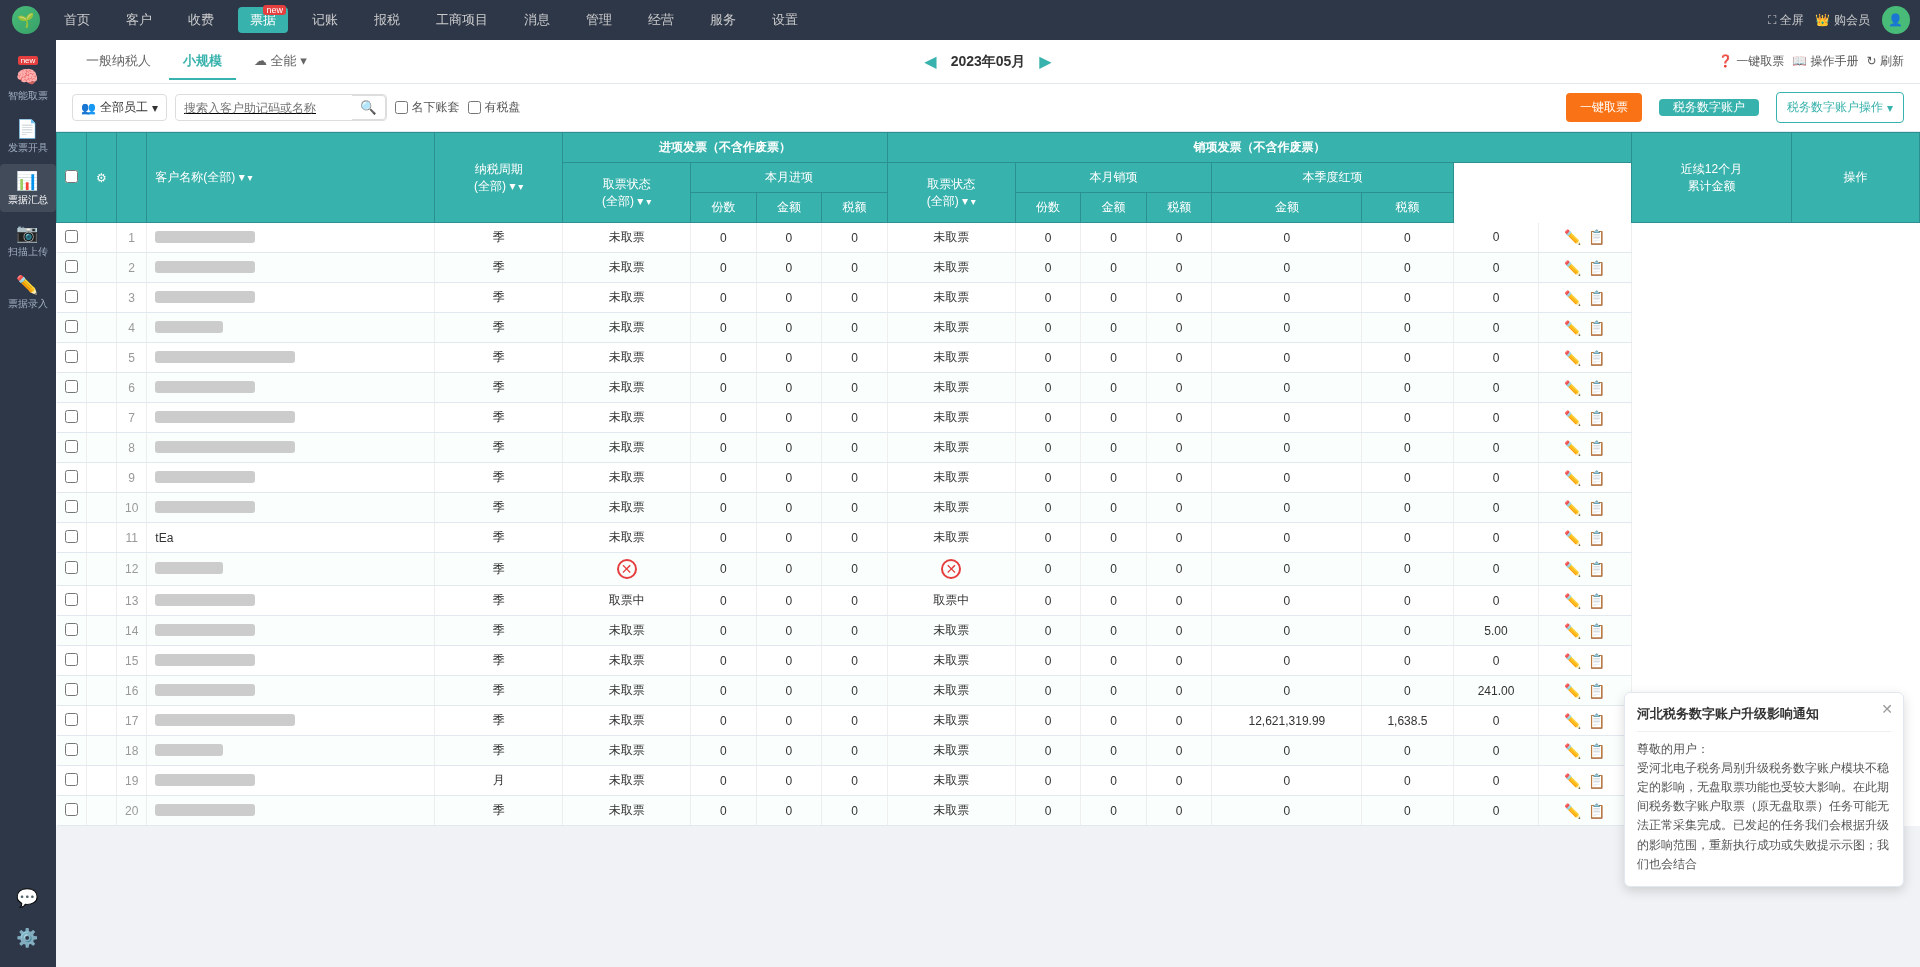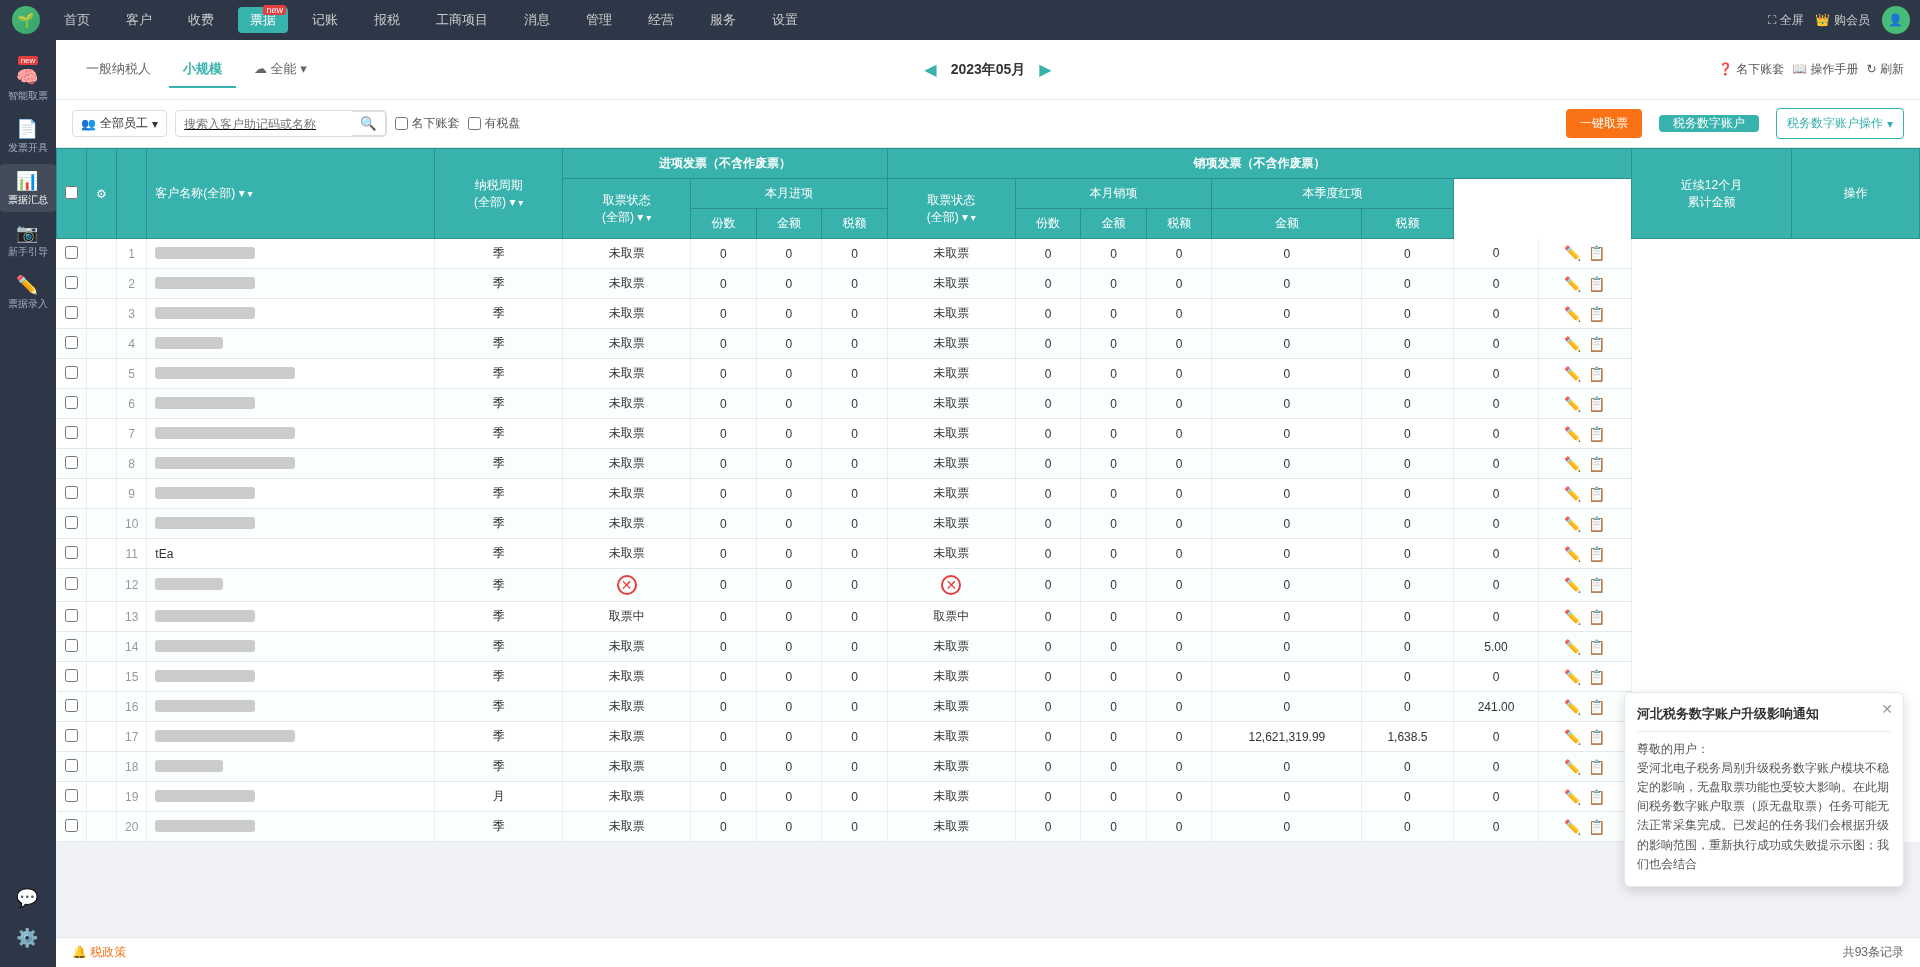--- a/index.html
+++ b/index.html
@@ -148,21 +148,21 @@
       overflow: hidden;
     }
 
     
     .sub-nav {
       background: white;
       border-bottom: 1px solid #e2e8f0;
       display: flex;
       align-items: center;
       padding: 0 16px;
-      height: 60px;
+      height: 44px;
       gap: 4px;
     }
     .sub-nav-item {
       padding: 8px 14px;
       cursor: pointer;
       color: #666;
       font-size: 13px;
       border-bottom: 2px solid transparent;
       display: flex;
       align-items: center;
@@ -463,21 +463,21 @@
     <div class="sidebar-item">
       <span class="icon">📄</span>
       <span class="label">发票开具</span>
     </div>
     <div class="sidebar-item active">
       <span class="icon">📊</span>
       <span class="label">票据汇总</span>
     </div>
     <div class="sidebar-item">
       <span class="icon">📷</span>
-      <span class="label">新手引导</span>
+      <span class="label">扫描上传</span>
     </div>
     <div class="sidebar-item">
       <span class="icon">✏️</span>
       <span class="label">票据录入</span>
     </div>
     <div class="sidebar-bottom">
       <div class="sidebar-item">
         <span class="icon">💬</span>
       </div>
       <div class="sidebar-item">
@@ -493,21 +493,21 @@
       <div class="sub-nav-item active">小规模</div>
       <div class="sub-nav-item">☁ 全能 ▾</div>
 
       <div class="nav-date-controls">
         <span class="date-btn">◀</span>
         <span style="font-size:14px;font-weight:bold;color:#333;">2023年05月</span>
         <span class="date-btn">▶</span>
       </div>
 
       <div class="sub-nav-actions">
-        <span class="sub-nav-link">❓ 名下账套</span>
+        <span class="sub-nav-link">❓ 一键取票</span>
         <span class="sub-nav-link">📖 操作手册</span>
         <span class="sub-nav-link">↻ 刷新</span>
       </div>
     </div>
 
     <div class="toolbar">
       <div class="select-wrapper">
         <span>👥</span>
         <span>全部员工</span>
         <span>▾</span>
@@ -1046,24 +1046,20 @@
       <div class="action-icons">
         <span class="action-icon" title="编辑">✏️</span>
         <span class="action-icon" title="复制">📋</span>
       </div>
     </td>
   </tr>
           </tbody>
       </table>
     </div>
 
-    <div class="table-footer">
-      <span class="footer-link">🔔 税政策</span>
-      <span>共93条记录</span>
-    </div>
   </div>
 </div>
 
 <div class="notification-popup">
   <div class="notification-close">✕</div>
   <div class="notification-header">河北税务数字账户升级影响通知</div>
   <div class="notification-body">
     尊敬的用户：<br>
     受河北电子税务局别升级税务数字账户模块不稳定的影响，无盘取票功能也受较大影响。在此期间税务数字账户取票（原无盘取票）任务可能无法正常采集完成。已发起的任务我们会根据升级的影响范围，重新执行成功或失败提示示图；我们也会结合
   </div>

